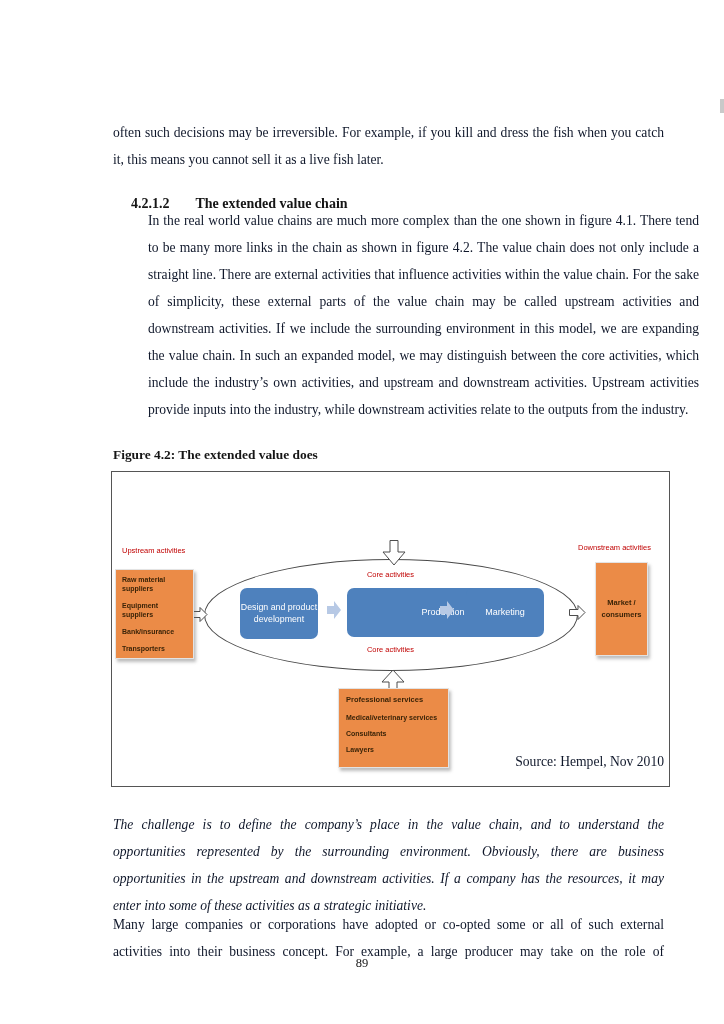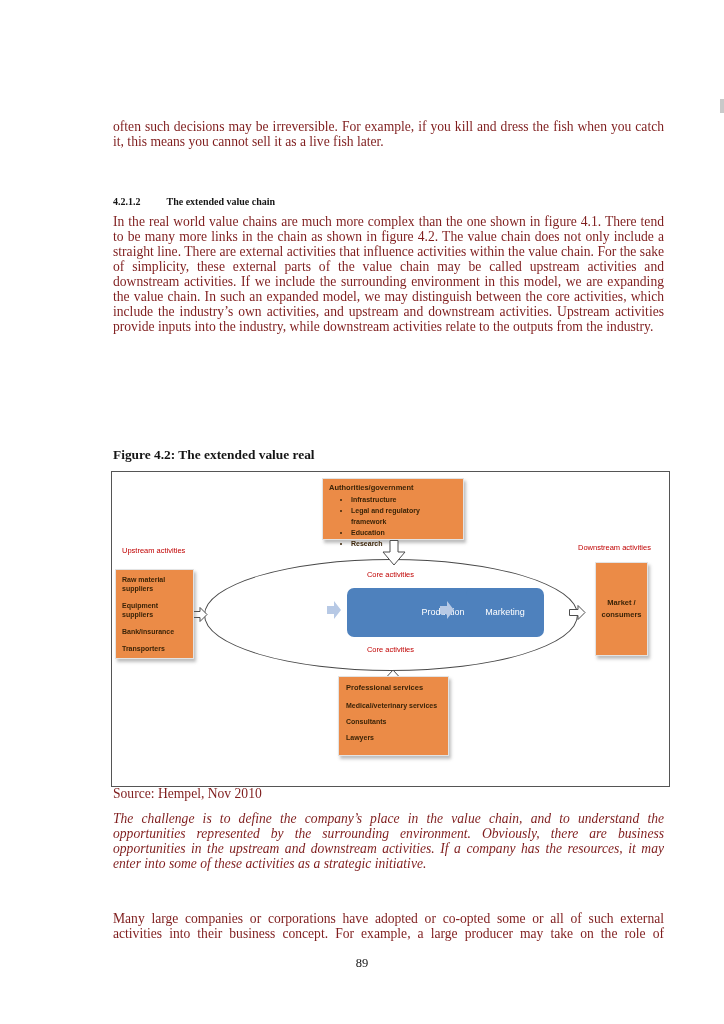--- a/index.html
+++ b/index.html
@@ -2,28 +2,28 @@
 <html style="--orange: #EB8B47; --blue: #4E81BD; --red: #C00000; --arrow_blue: #B7C9E5; --box_text: #3B2408;"><head>
 <meta charset="utf-8">
 <style>
   html,body{margin:0;padding:0;background:#ffffff;}
   .page{
     position:relative;width:724px;height:1024px;background:#ffffff;
     font-family:"Liberation Serif",serif;color:#151515;overflow:hidden;
   }
   .body{
     position:absolute;left:113px;width:551px;margin:0;
-    font-size:13.6px;line-height:15px;text-align:justify;color:#7f1d1d;
+    font-size:13.6px;line-height:27px;text-align:justify;color:#0f172a;
   }
   .p1{top:119px;}
-  .heading{position:absolute;left:113px;top:196px;font-weight:bold;font-size:10px;}
+  .heading{position:absolute;left:131px;top:196px;font-weight:bold;font-size:14px;}
   .heading .htitle{margin-left:26px;}
-  .p2{top:214px;}
+  .p2{top:207px;margin-left:35px;}
   .caption{position:absolute;left:113px;top:447px;font-weight:bold;font-size:13.4px;}
-  .src{top:786px;text-align:left;}
+  .src{top:748px;text-align:right;}
   .p3{top:811px;font-style:italic;}
   .p4{top:911px;text-align-last:justify;}
   .pagenum{position:absolute;left:0;top:956px;width:724px;text-align:center;font-size:12.5px;}
   .edge-tick{position:absolute;right:0;top:99px;width:4px;height:14px;background:#c9c9c9;}
 
   
   .figure{
     position:absolute;left:111px;top:471px;width:557px;height:314px;
     border:1px solid #555;background:#fff;
     font-family:"Liberation Sans",sans-serif;
@@ -39,21 +39,21 @@
   }
   .auth{left:210px;top:6px;width:142px;height:62px;padding:4px 6px;}
   .obox-title{font-size:7.5px;font-weight:bold;}
   .auth ul{margin:2px 0 0 0;padding-left:22px;list-style:disc;}
   .auth li{font-size:7px;line-height:11px;}
   .left-box{left:3px;top:97px;width:79px;height:90px;padding:5px 6px;}
   .oitem{font-size:7px;line-height:9px;margin-bottom:7px;}
   .left-box .oitem{margin-bottom:8px;}
   .right-box{left:483px;top:90px;width:53px;height:94px;display:flex;align-items:center;justify-content:center;text-align:center;}
   .right-box .rtext{font-size:7.5px;line-height:12px;}
-  .prof-box{left:226px;top:204px;width:111px;height:80px;padding:6px 7px;}
+  .prof-box{left:226px;top:216px;width:111px;height:80px;padding:6px 7px;}
   .prof-box .obox-title{margin-bottom:9px;}
   .redlbl{position:absolute;color:var(--red,#C00000);font-size:7.5px;font-weight:normal;white-space:nowrap;}
   .upstream-lbl{left:10px;top:74px;}
   .downstream-lbl{left:466px;top:71px;}
   .core-top{left:0;top:98px;width:557px;text-align:center;}
   .core-top span,.core-bottom span{display:inline-block;}
   .core-bottom{left:0;top:173px;width:557px;text-align:center;}
   .bluebox{
     position:absolute;background:var(--blue,#4E81BD);border-radius:7px;color:#fff;
     display:flex;align-items:center;justify-content:center;text-align:center;
@@ -80,35 +80,26 @@
   <div class="edge-tick"></div>
 
   <p class="body p1">often such decisions may be irreversible. For example, if you kill and dress the fish when you catch it, this means you cannot sell it as a live fish later.</p>
 
   <div class="heading">
     <span>4.2.1.2</span><span class="htitle">The extended value chain</span>
   </div>
 
   <p class="body p2">In the real world value chains are much more complex than the one shown in figure 4.1. There tend to be many more links in the chain as shown in figure 4.2. The value chain does not only include a straight line. There are external activities that influence activities within the value chain. For the sake of simplicity, these external parts of the value chain may be called upstream activities and downstream activities. If we include the surrounding environment in this model, we are expanding the value chain. In such an expanded model, we may distinguish between the core activities, which include the industry’s own activities, and upstream and downstream activities. Upstream activities provide inputs into the industry, while downstream activities relate to the outputs from the industry.</p>
 
-  <div class="caption">Figure 4.2: The extended value real</div>
+  <div class="caption">Figure 4.2: The extended value does</div>
 
   <div class="figure">
 
     <div class="ellipse"></div>
 
-    <div class="obox auth">
-      <div class="obox-title">Authorities/government</div>
-      <ul>
-        <li>Infrastructure</li>
-        <li>Legal and regulatory framework</li>
-        <li>Education</li>
-        <li>Research</li>
-      </ul>
-    </div>
 
     <svg class="arr block-arrow a-down" width="24" height="26" viewBox="0 0 24 26">
       <polygon points="8,0.5 16,0.5 16,12 23,12 12,25 1,12 8,12"></polygon>
     </svg>
     <svg class="arr block-arrow a-up" width="24" height="27" viewBox="0 0 24 27">
       <polygon points="8,26 16,26 16,13 23,13 12,1 1,13 8,13"></polygon>
     </svg>
     <svg class="arr block-arrow a-left" width="17" height="15" viewBox="0 0 17 15">
       <polygon points="0.5,4.5 9,4.5 9,0.5 16,7.5 9,14.5 9,10.5 0.5,10.5"></polygon>
     </svg>
@@ -121,20 +112,21 @@
     <div class="redlbl core-top"><span>Core activities</span></div>
     <div class="redlbl core-bottom"><span>Core activities</span></div>
 
     <div class="obox left-box">
       <div class="oitem">Raw material suppliers</div>
       <div class="oitem">Equipment suppliers</div>
       <div class="oitem">Bank/insurance</div>
       <div class="oitem">Transporters</div>
     </div>
 
+    <div class="bluebox bb1">Design and product development</div>
     <svg class="arr conn-arrow c1" width="15" height="18" viewBox="0 0 15 18">
       <polygon points="0,5 7,5 7,0 14,9 7,18 7,13 0,13"></polygon>
     </svg>
     <div class="bluebox bb2">Production</div>
     <svg class="arr conn-arrow c2" width="15" height="18" viewBox="0 0 15 18">
       <polygon points="0,5 7,5 7,0 14,9 7,18 7,13 0,13"></polygon>
     </svg>
     <div class="bluebox bb3">Marketing</div>
 
     <div class="obox right-box">

